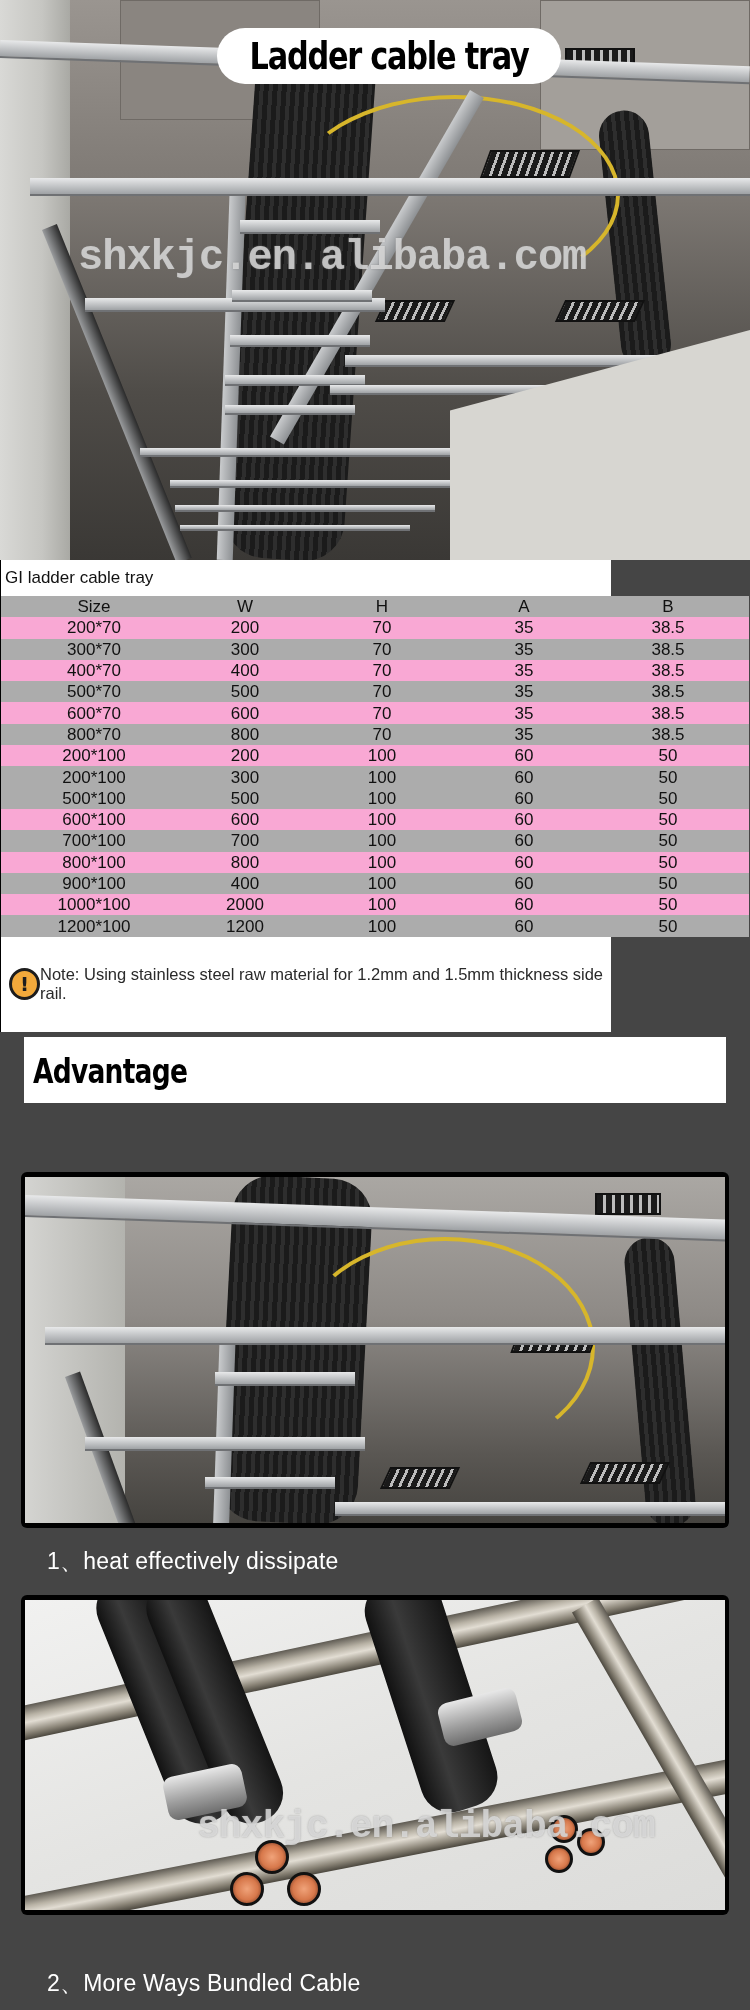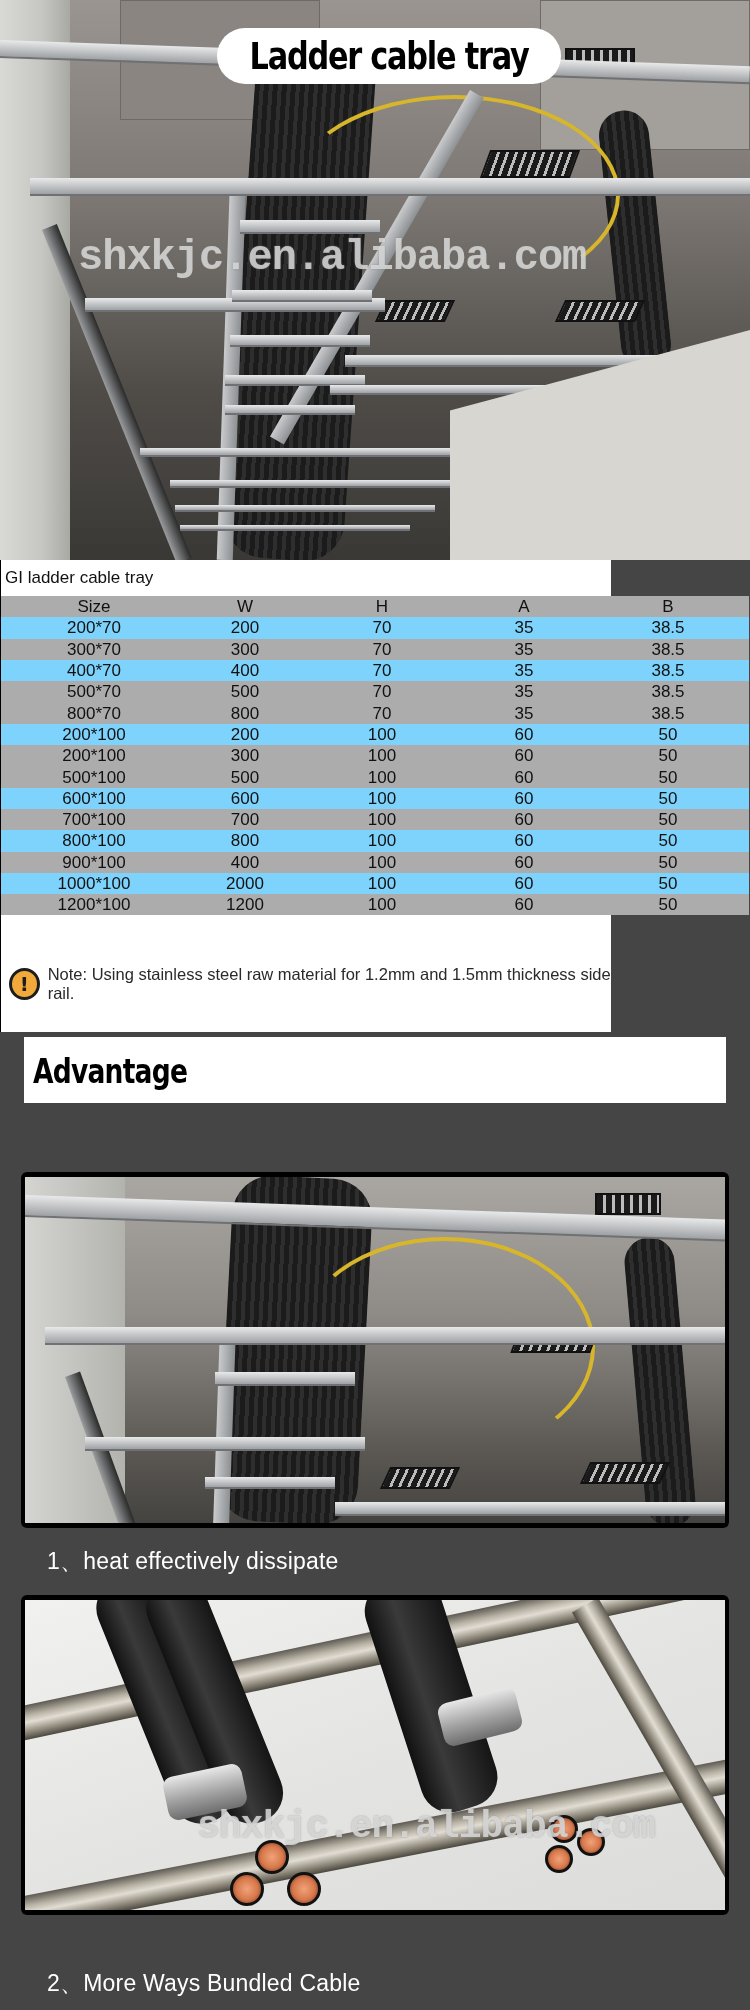--- a/index.html
+++ b/index.html
@@ -70,36 +70,36 @@
       position: absolute; left: 4px; top: 8px; font-size: 17px; color: #111;
     }
     .spec-table {
       position: absolute; left: 0; top: 36px; width: 748px; border-collapse: collapse;
     }
     .spec-table td, .spec-table th {
       height: 21.3px; font-size: 17px; font-weight: normal; color: #111; text-align: center;
       padding: 0; line-height: 21px;
     }
     .spec-table tr.gray { background: #acacac; }
-    .spec-table tr.white { background: #7dd3fc; }
+    .spec-table tr.white { background: #f9a8d4; }
     .col-size { width: 186px; }
     .col-w { width: 116px; }
     .col-h { width: 158px; }
     .col-a { width: 126px; }
     .col-b { width: 162px; }
 
     .note {
       position: absolute; left: 8px; top: 405px; display: flex; align-items: center;
     }
     .note-icon {
       width: 32px; height: 32px; border-radius: 50%; background: #f2a93b; border: 3px solid #1d1d1d;
       display: flex; align-items: center; justify-content: center;
       font-weight: bold; font-size: 20px; color: #1d1d1d; font-family: "DejaVu Sans", sans-serif;
     }
-    .note-text { margin-left: 8px; font-size: 16.5px; color: #2a2a2a; }
+    .note-text { margin-left: 0; font-size: 16.5px; color: #2a2a2a; }
 
     
     .adv-box {
       position: absolute; left: 24px; top: 1037px; width: 702px; height: 66px; background: #ffffff;
     }
     .adv-title {
       position: absolute; left: 9px; top: 14px;
       font-family: "DejaVu Sans", sans-serif; font-weight: bold; font-size: 34px; color: #000;
       transform: scaleX(0.78); transform-origin: left center; letter-spacing: -1px;
     }
@@ -226,20 +226,27 @@
       <tr class="white">
           <td>400*70</td>
           <td>400</td>
           <td>70</td>
           <td>35</td>
           <td>38.5</td>
         </tr>
       <tr class="gray">
           <td>500*70</td>
           <td>500</td>
+          <td>70</td>
+          <td>35</td>
+          <td>38.5</td>
+        </tr>
+      <tr class="white">
+          <td>600*70</td>
+          <td>600</td>
           <td>70</td>
           <td>35</td>
           <td>38.5</td>
         </tr>
       <tr class="gray">
           <td>800*70</td>
           <td>800</td>
           <td>70</td>
           <td>35</td>
           <td>38.5</td>

